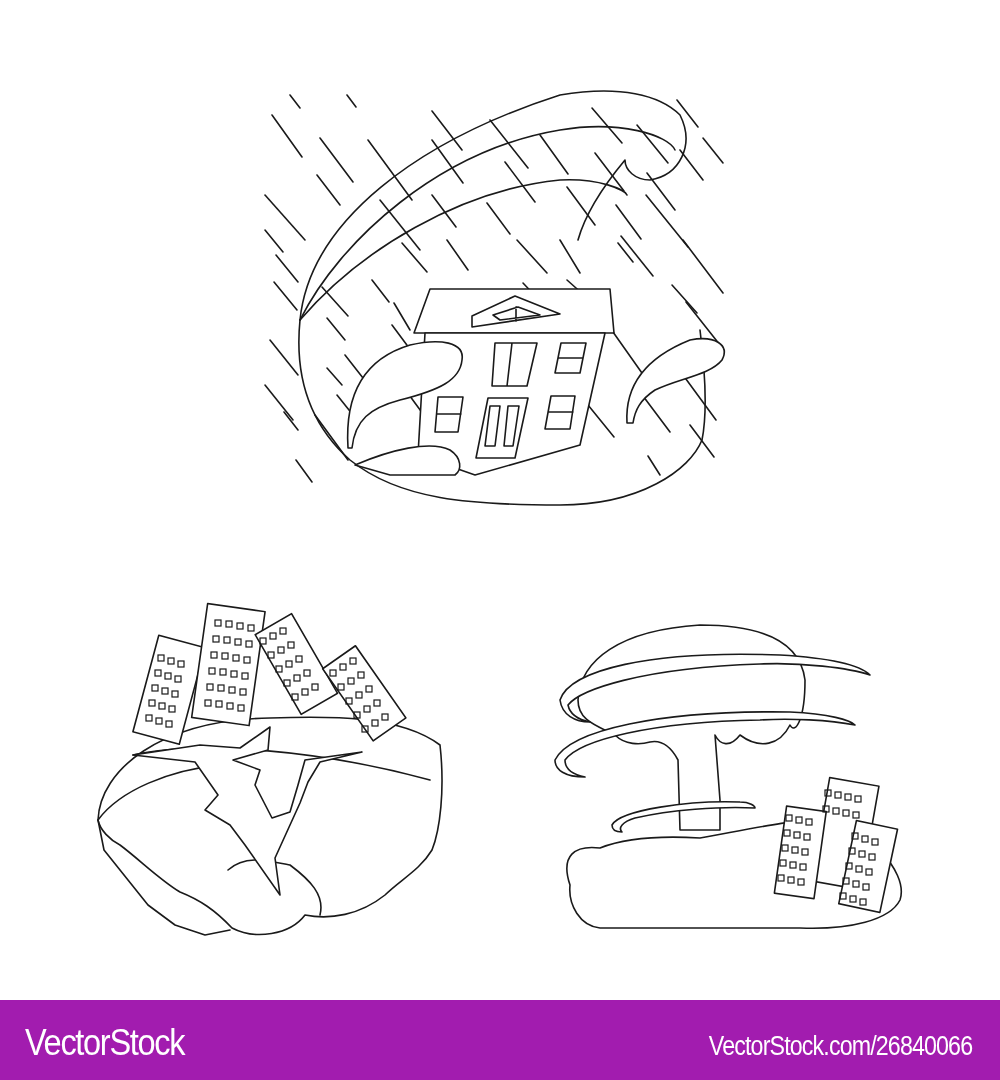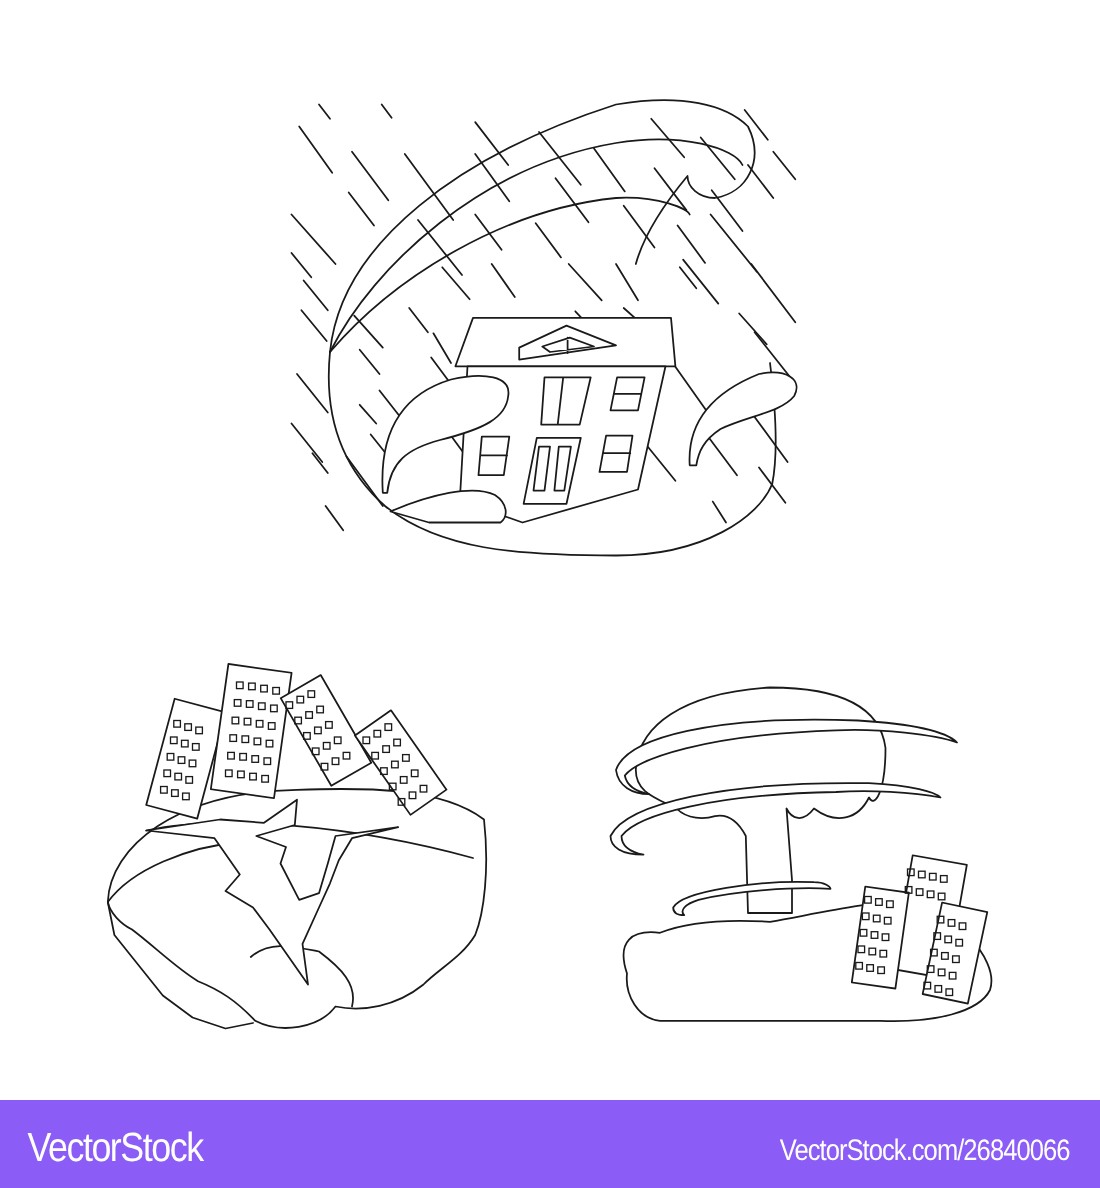--- a/index.html
+++ b/index.html
@@ -1,19 +1,19 @@
 <!DOCTYPE html>
 <html><head>
 <meta charset="utf-8">
 <style>
   html, body { margin: 0; padding: 0; }
   body { width: 1000px; height: 1080px; background: #ffffff; position: relative; overflow: hidden; font-family: "Liberation Sans", sans-serif; }
   .canvas { position: absolute; left: 0; top: 0; width: 1000px; height: 1000px; background: #ffffff; }
   .canvas svg { position: absolute; left: 0; top: 0; }
-  .footer { position: absolute; left: 0; top: 1000px; width: 1000px; height: 80px; background: #8b5cf6; color: #ffffff; }
+  .footer { position: absolute; left: 0; top: 1000px; width: 1000px; height: 80px; background: #a21caf; color: #ffffff; }
   .brand { position: absolute; left: 25px; top: 22px; font-size: 37px; letter-spacing: -1.5px; font-family: "Liberation Sans", sans-serif; transform: scaleX(0.88); transform-origin: left center; }
   .link { position: absolute; right: 28px; top: 31px; font-size: 27px; letter-spacing: -1px; font-family: "Liberation Sans", sans-serif; transform: scaleX(0.86); transform-origin: right center; }
   .line { fill: none; stroke: #1a1a1a; stroke-width: 1.6; stroke-linejoin: round; stroke-linecap: round; }
   .fill { fill: #ffffff; stroke: #1a1a1a; stroke-width: 1.6; stroke-linejoin: round; }
 </style>
 </head>
 <body>
 
 <div class="canvas">
 

